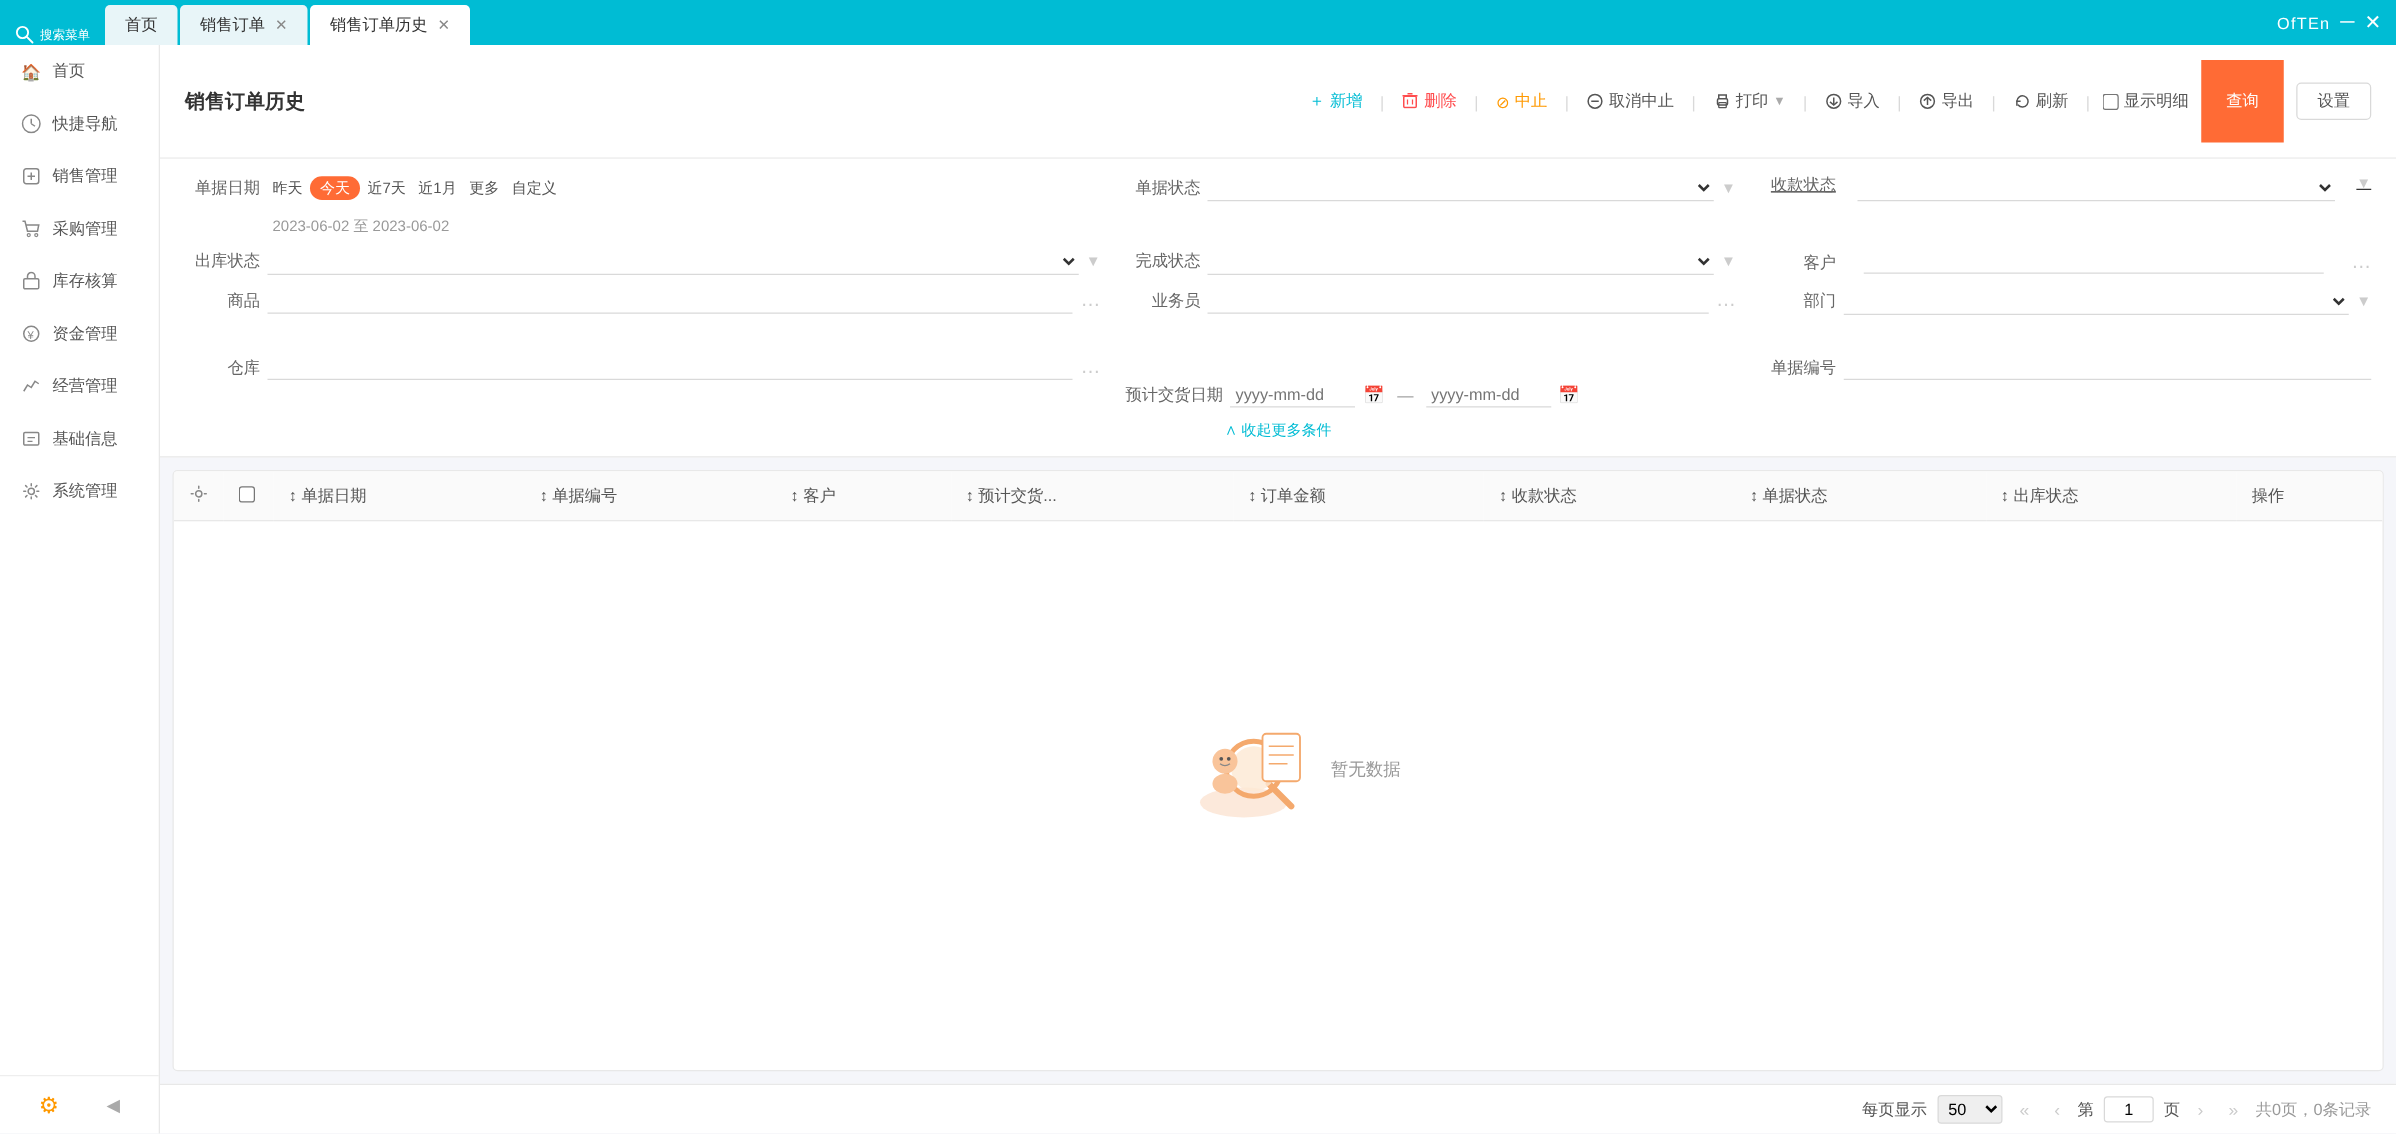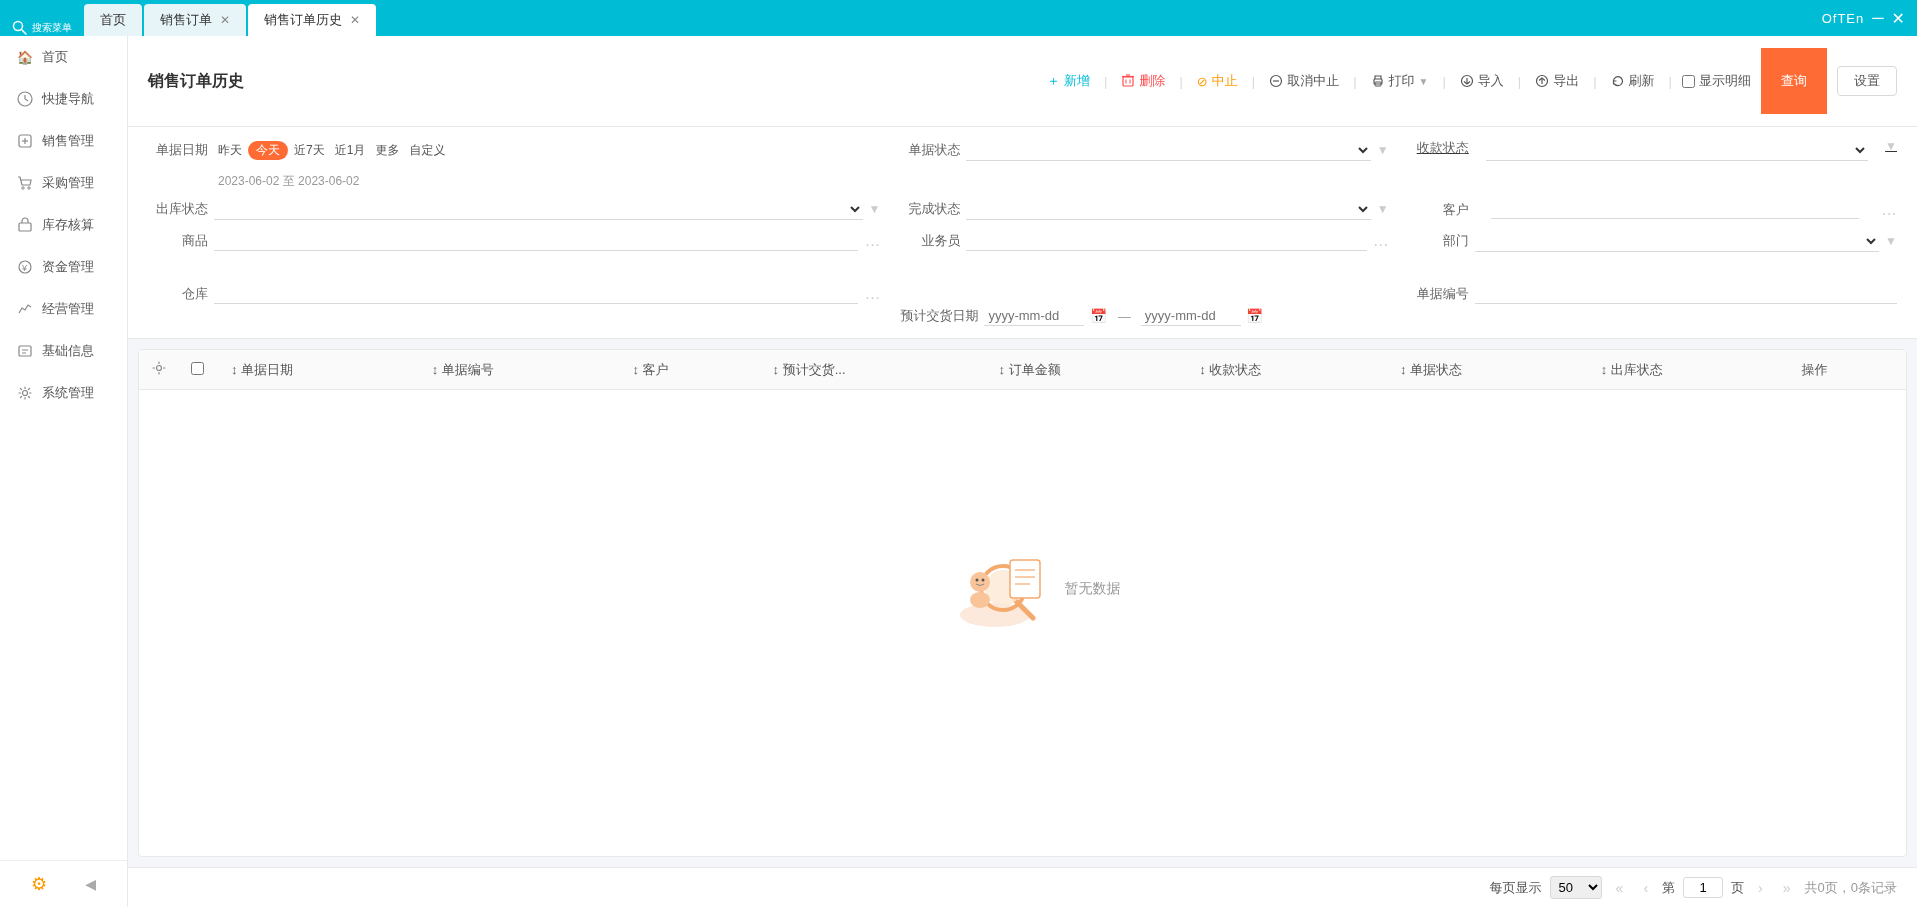--- a/index.html
+++ b/index.html
@@ -391,20 +391,24 @@
           <input class="filter-input" type="text" placeholder="yyyy-mm-dd" style="width: 100px; flex: 0 0 100px;">
           <span class="filter-calendar-icon">📅</span>
         </div>
         <div class="filter-divider"></div>
         <div style="flex:1;display:flex;align-items:center;gap:6px;">
           <span class="filter-label">单据编号</span>
           <input class="filter-input" type="text" style="">
         </div>
       </div>
 
+      <div class="collapse-bar">
+        <span>∧</span>
+        <span style="color:#00bcd4;">收起更多条件</span>
+      </div>
     </div>
 
     <div class="table-container">
       <table class="data-table">
         <thead>
           <tr>
             <th class="th-gear">
               <svg width="16" height="16" viewBox="0 0 16 16" fill="none">
                   <circle cx="8" cy="8" r="2.5" stroke="#888" stroke-width="1.2"></circle>
                   <path d="M8 2v1.5M8 12.5V14M2 8h1.5M12.5 8H14" stroke="#888" stroke-width="1.2" stroke-linecap="round"></path>

